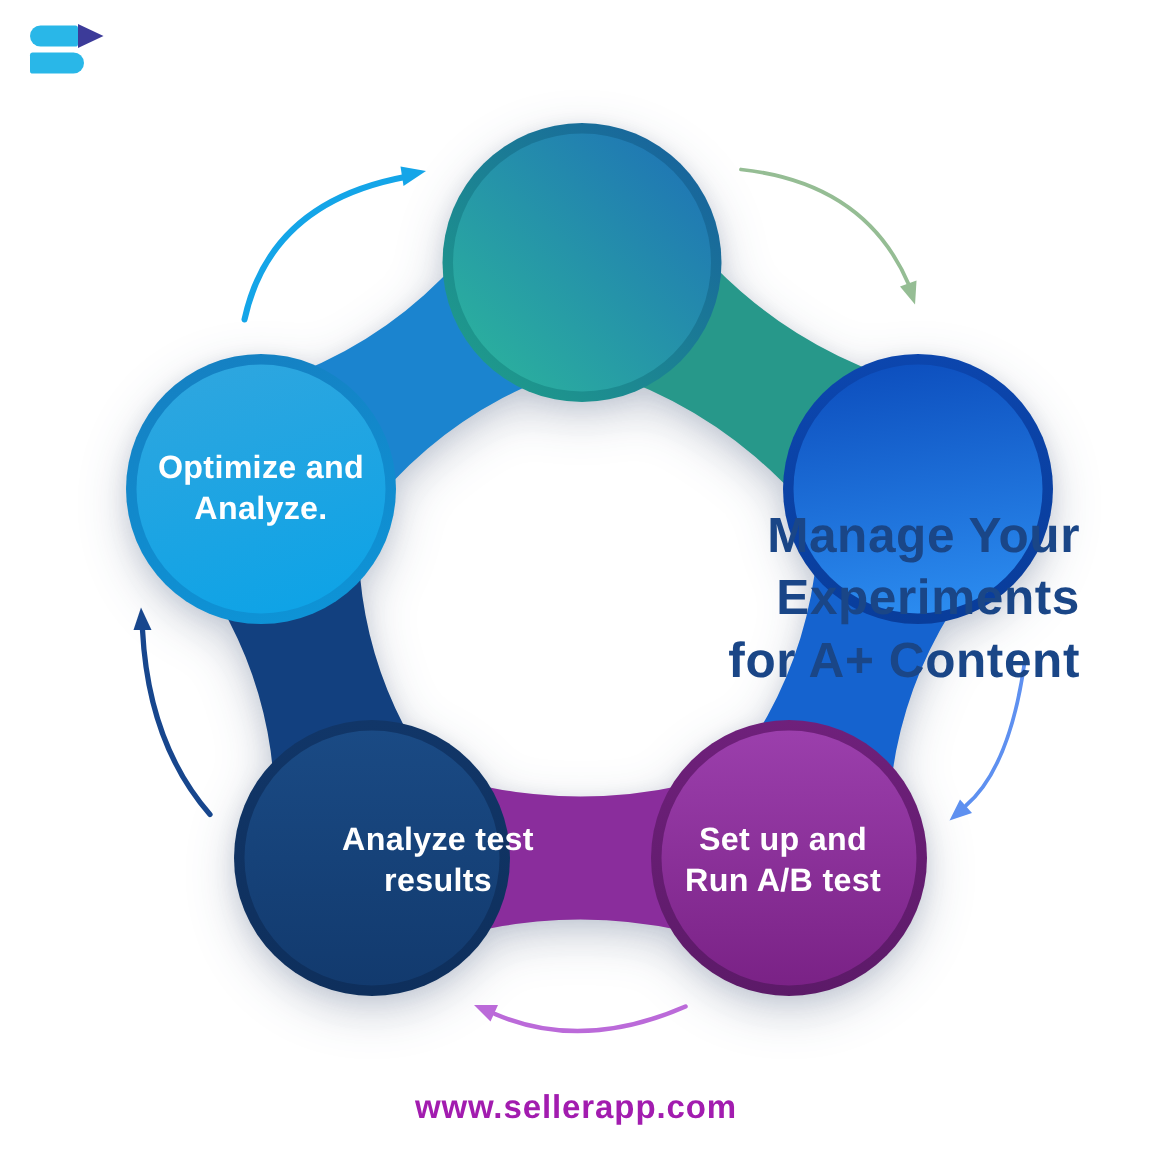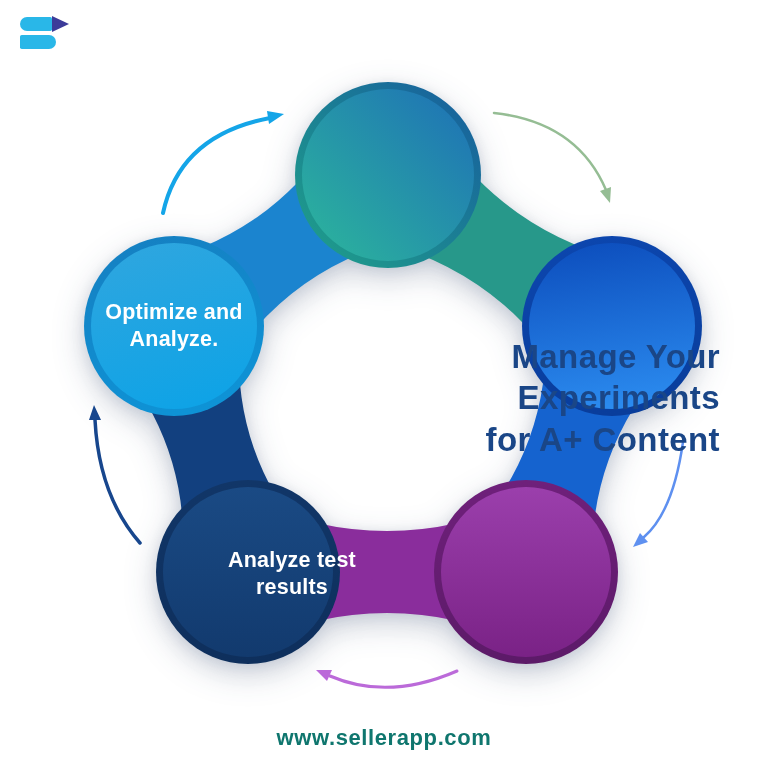--- a/index.html
+++ b/index.html
@@ -41,21 +41,21 @@
     font-weight: bold;
     line-height: 1.25;
     letter-spacing: 0.4px;
     white-space: pre-line;
   }
 
   .website {
     position: absolute;
     left: 0; top: 725px; width: 768px;
     text-align: center;
-    color: #0f766e;
+    color: #a21caf;
     font-size: 22px;
     font-weight: 600;
     letter-spacing: 0.6px;
   }
 
   .logo { position: absolute; left: 20px; top: 16px; width: 54px; height: 34px; }
   .logo-bar-top {
     position: absolute; left: 0; top: 1px; width: 32px; height: 14px;
     background: #29B7E8; border-radius: 8px 2px 2px 8px;
   }
@@ -160,20 +160,22 @@
       <polygon points="633,547 640,533 648,542" fill="#5E90F0"></polygon>
 
       <path d="M457,671 Q388,701 330,676" stroke-width="3" stroke="#BB6AD9"></path>
       <polygon points="316,670 332,670 327,681" fill="#BB6AD9"></polygon>
 
       <path d="M140,543 Q99,496 95,420" stroke-width="3.5" stroke="#17468D"></path>
       <polygon points="94,405 101,420 89,420" fill="#17468D"></polygon>
     </g>
   </svg>
 
+  <div class="step-label pos-step3">Set up and
+Run A/B test</div>
   <div class="step-label pos-step4">Analyze test
 results</div>
   <div class="step-label pos-step5">Optimize and
 Analyze.</div>
 
   <div class="center-title">Manage Your
 Experiments
 for A+ Content</div>
 
   <div class="website">www.sellerapp.com</div>

